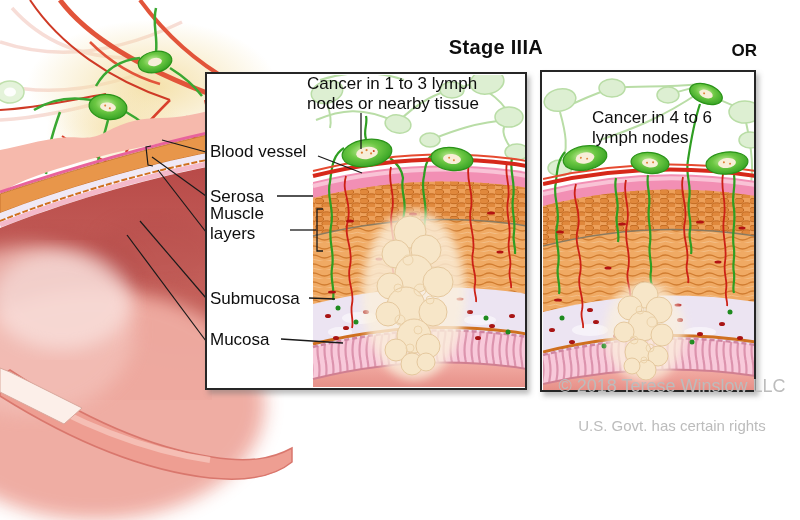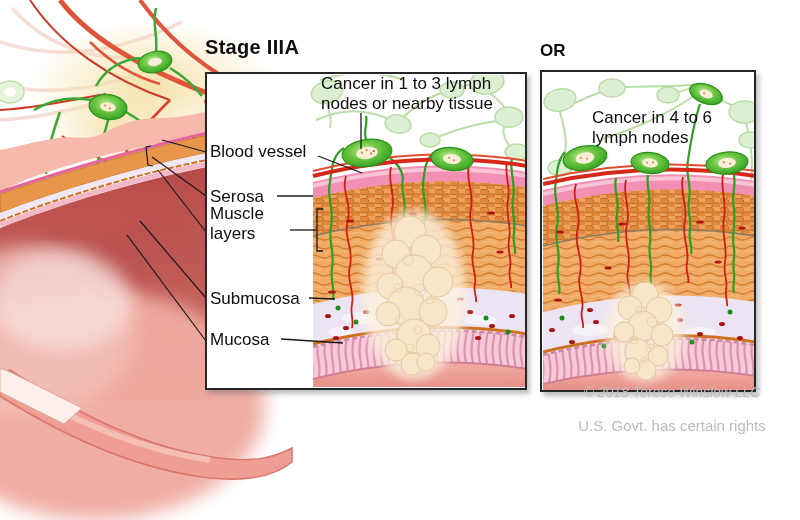--- a/index.html
+++ b/index.html
@@ -6,34 +6,34 @@
   .canvas{position:relative;width:800px;height:520px;overflow:hidden;background:#fff;
           font-family:"Liberation Sans",sans-serif;color:#0e0e0e;}
   svg.layer{position:absolute;left:0;top:0;pointer-events:none;}
   #base-art{z-index:0;}
   .panel{position:absolute;background:#fff;border:2.5px solid #262626;
          box-shadow:3px 4px 5px rgba(110,110,110,.45);z-index:1;}
   #panel-stage3a{left:205px;top:72px;width:318px;height:314px;}
   #panel-or{left:540px;top:70px;width:212px;height:318px;}
   #tissue-art{z-index:2;}
   .t{position:absolute;z-index:3;white-space:pre-line;}
-  .title{font-weight:bold;text-align:left;}
+  .title{font-weight:bold;text-align:right;}
   #title-stage{left:205px;top:36px;width:338px;font-size:20px;letter-spacing:.3px;}
   #title-or{left:540px;top:41px;width:217px;font-size:17px;}
   .caption{font-size:17px;line-height:19.5px;}
-  #caption-stage{left:321px;top:74px;width:204px;}
+  #caption-stage{left:307px;top:74px;width:204px;}
   #caption-or{left:592px;top:77px;width:160px;margin-top:31px;}
   .wall-label{left:210px;font-size:17px;line-height:20px;}
   #label-blood-vessel{top:142px;}
   #label-serosa{top:187px;}
   #label-muscle{top:204px;}
   #label-submucosa{top:289px;}
   #label-mucosa{top:330px;}
   .credit{left:557px;width:230px;text-align:center;color:#bcbcbc;}
-  #credit-1{top:384px;font-size:14px;font-style:italic;}
+  #credit-1{top:376px;font-size:18px;}
   #credit-2{top:417px;font-size:15px;}
 </style>
 </head>
 <body>
 
 <div class="canvas">
 
   <svg id="base-art" class="layer" width="800" height="520" viewBox="0 0 800 520">
     <defs>
       <radialGradient id="gglow" cx="50%" cy="50%" r="50%">

